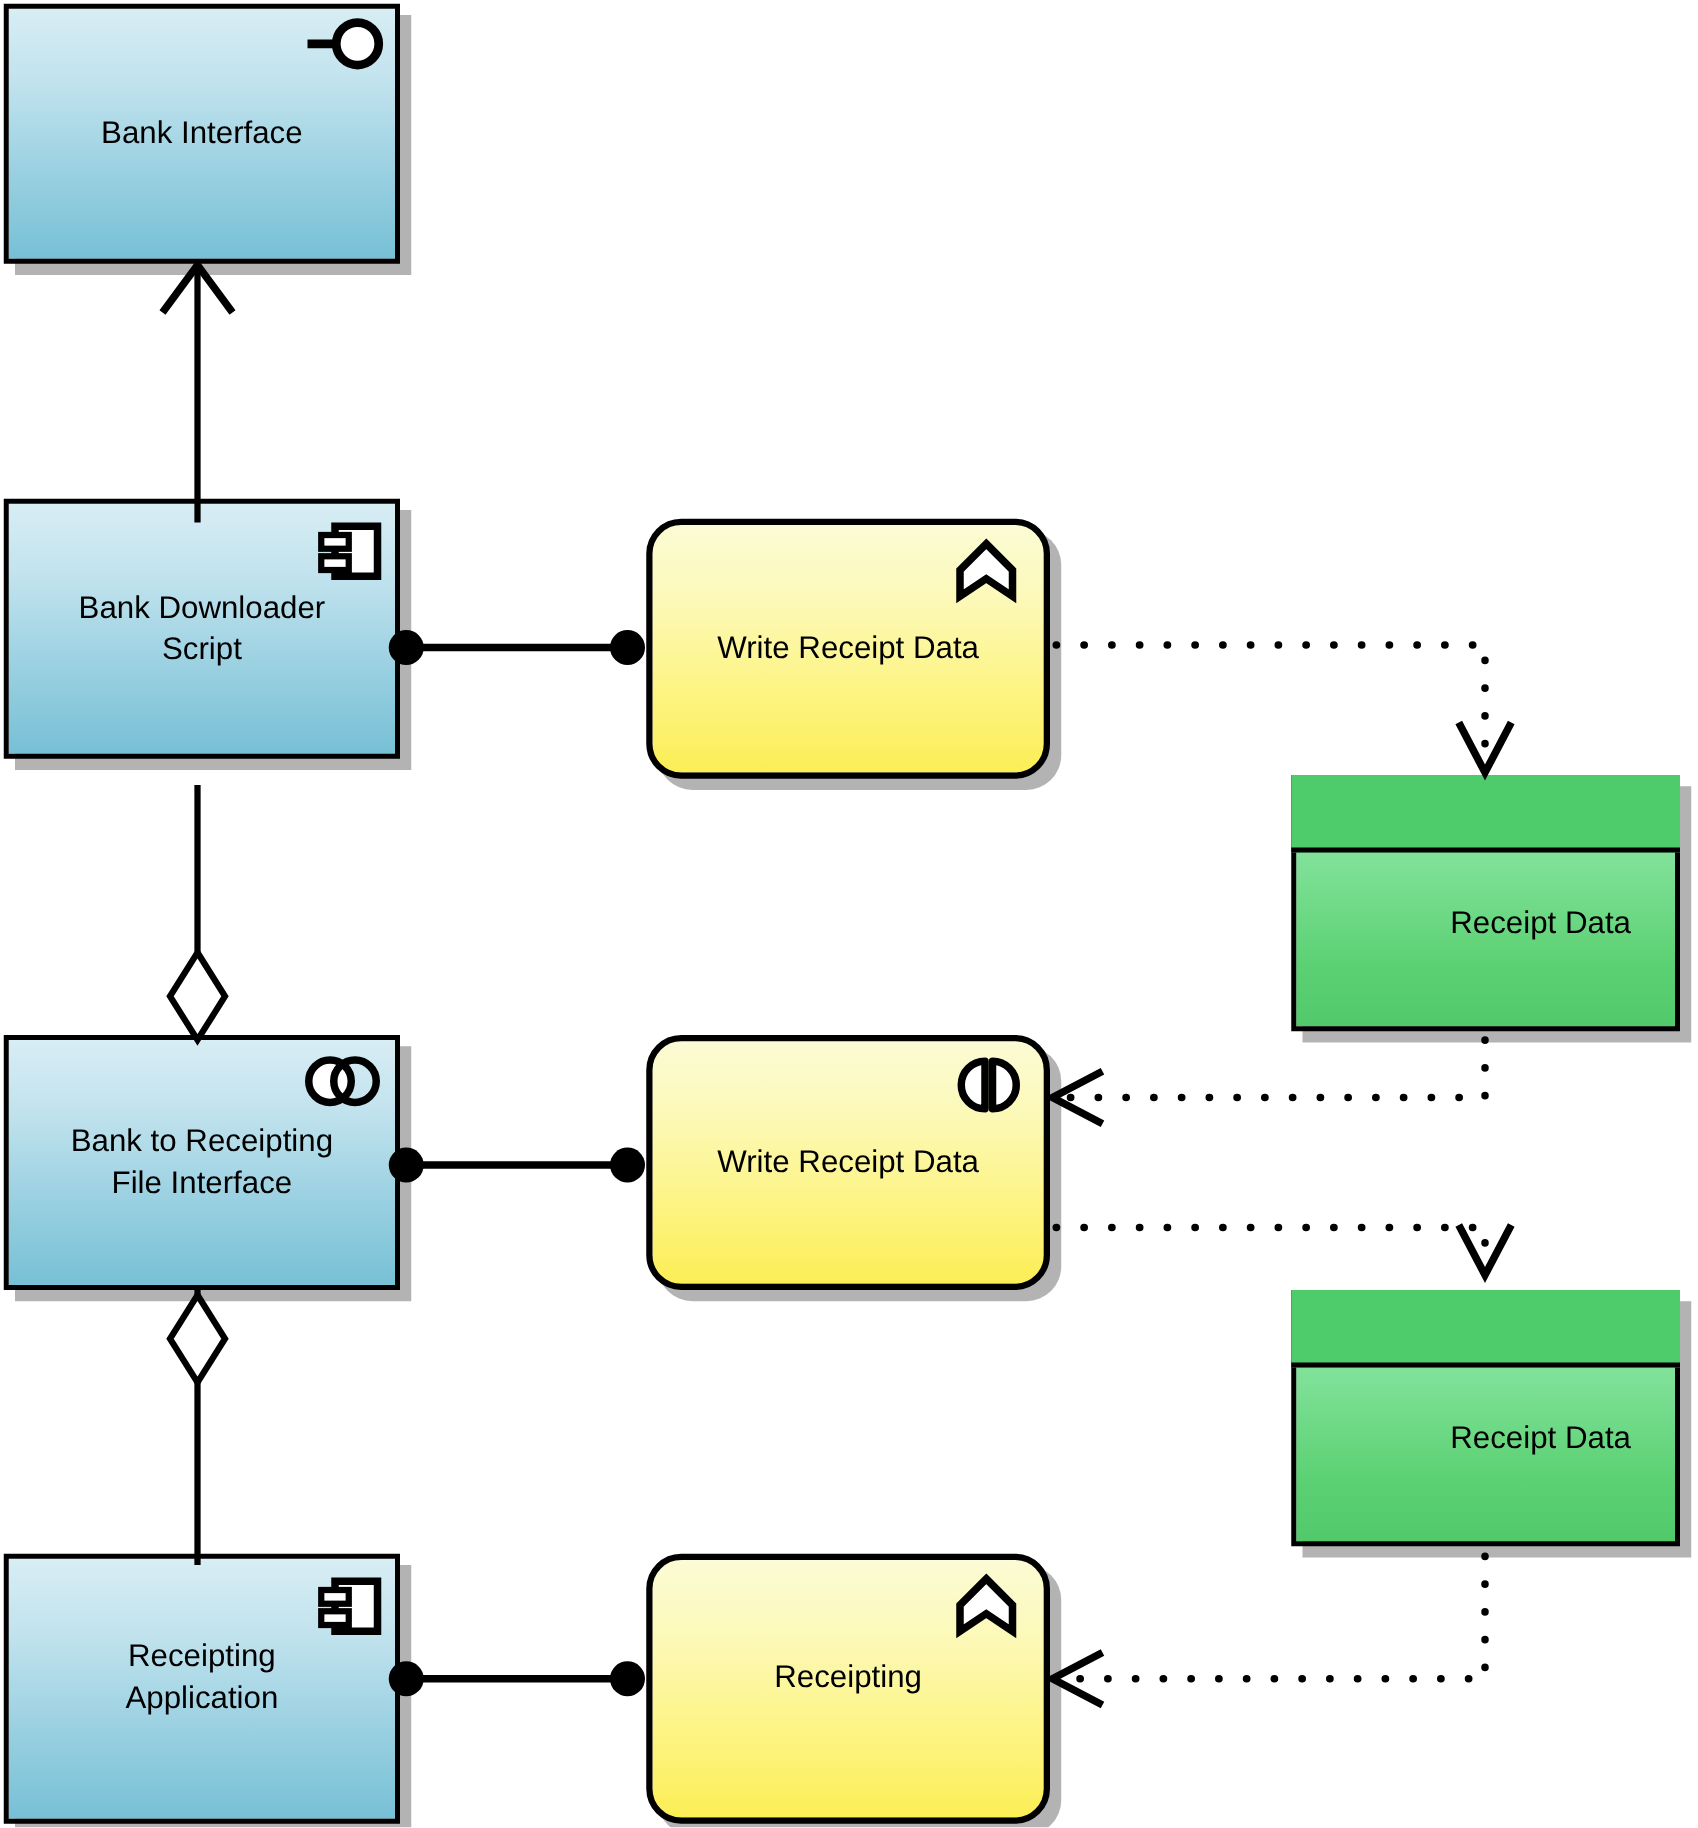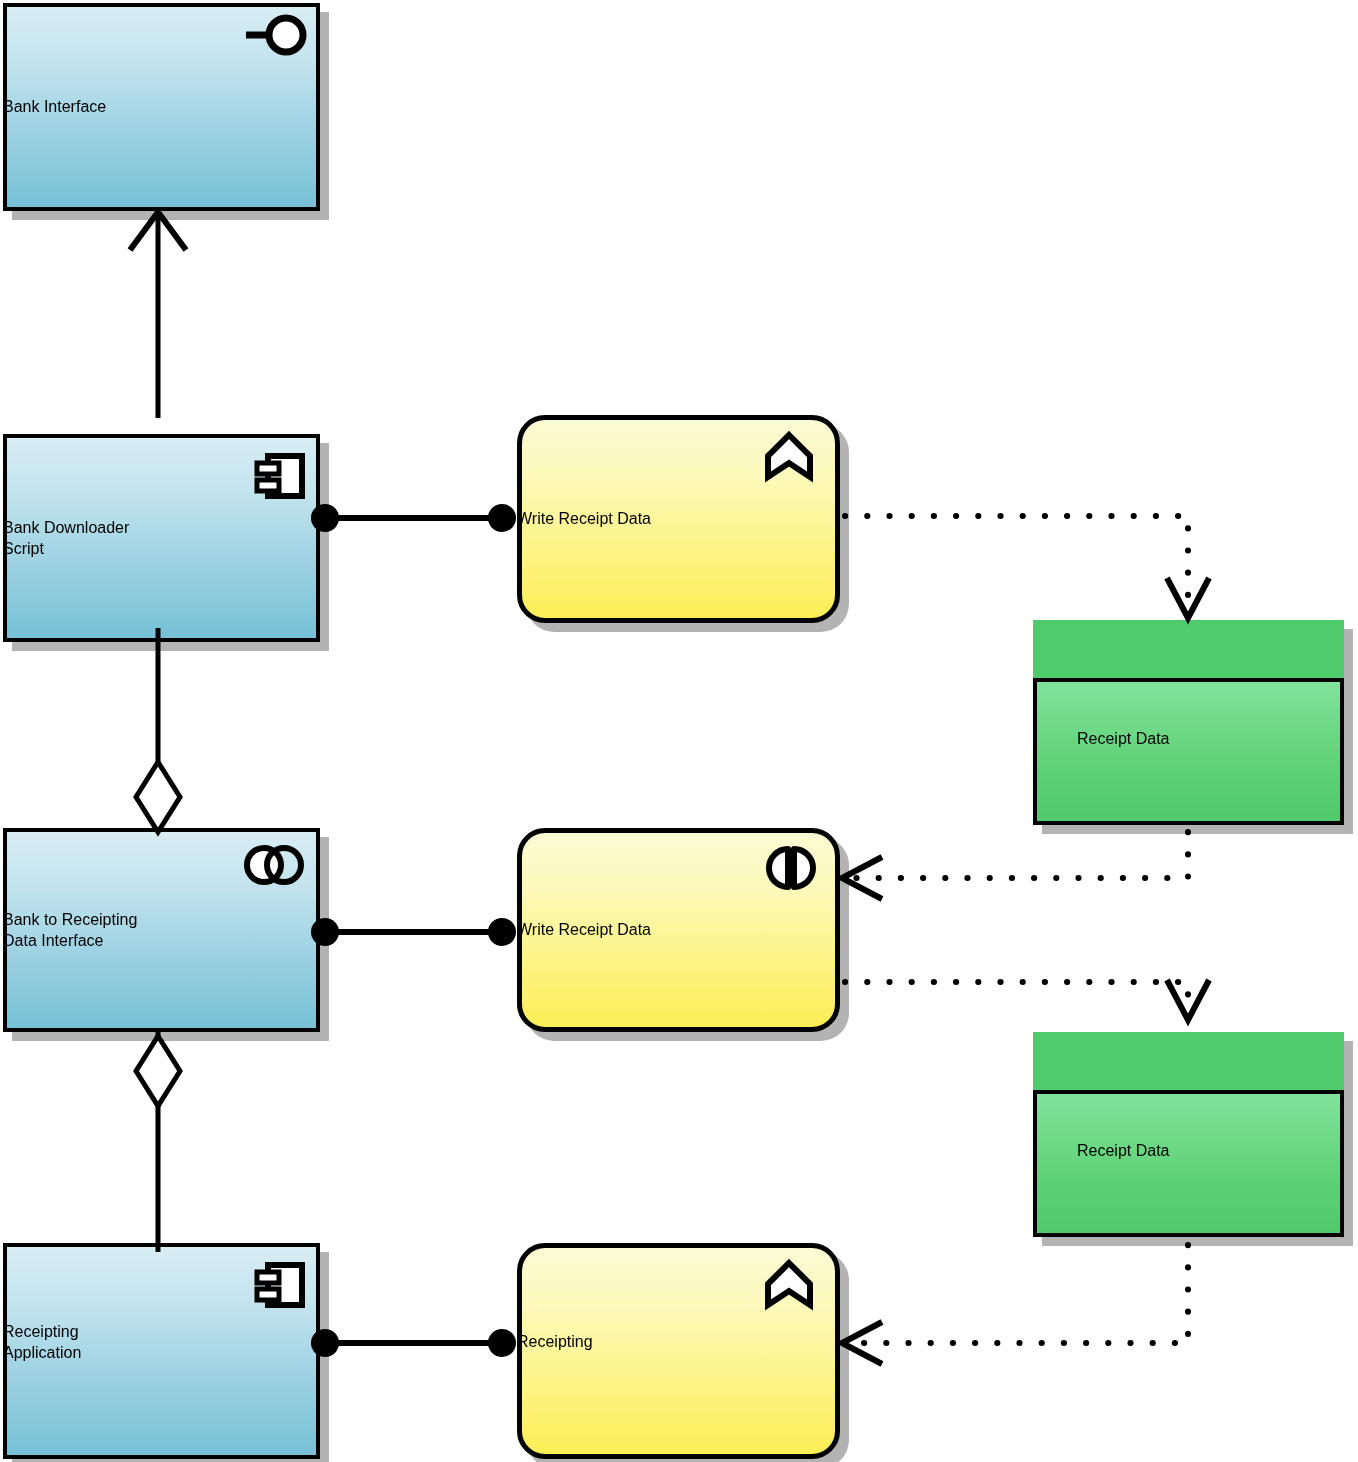--- a/index.html
+++ b/index.html
@@ -37,23 +37,23 @@
     top: 0;
     width: 100%;
     height: 100%;
     box-sizing: border-box;
     z-index: 1;
   }
   .node .label {
     position: absolute;
     left: 0;
     width: 100%;
-    text-align: left;
+    text-align: center;
     color: #000000;
-    font-size: 16px;
+    font-size: 25px;
     line-height: 1.32;
     z-index: 3;
     white-space: pre-line;
     pointer-events: none;
   }
 
   
   .comp .body {
     border: 4px solid #000000;
     background: linear-gradient(180deg, #d8edf4 0%, #c2e3ee 28%, #97cfe0 68%, #77c0d6 100%);
@@ -215,21 +215,21 @@
     <div class="body"></div>
     <span class="icon" style="right:12px; top:8px; width:64px; height:48px;">
       <svg width="64" height="48" viewBox="0 0 64 48">
         <line x1="2" y1="24" x2="28" y2="24" stroke="#000" stroke-width="7"></line>
         <circle cx="42" cy="24" r="17" fill="#ffffff" stroke="#000" stroke-width="7"></circle>
       </svg>
     </span>
     <div class="label">Bank Interface</div>
   </div>
 
-  <div class="node comp two-line" style="left:3px; top:434px; width:317px; height:208px;">
+  <div class="node comp two-line" style="left:3px; top:399px; width:317px; height:208px;">
     <div class="shadow"></div>
     <div class="body"></div>
     <span class="icon" style="right:14px; top:16px; width:52px; height:52px;">
       <svg width="52" height="52" viewBox="0 0 52 52">
         <rect x="14" y="6" width="34" height="40" fill="#ffffff" stroke="#000" stroke-width="6"></rect>
         <rect x="3" y="13" width="22" height="11" fill="#ffffff" stroke="#000" stroke-width="5"></rect>
         <rect x="3" y="30" width="22" height="11" fill="#ffffff" stroke="#000" stroke-width="5"></rect>
       </svg>
     </span>
     <div class="label">Bank Downloader
@@ -257,21 +257,21 @@
   <div class="node comp two-line" style="left:3px; top:828px; width:317px; height:204px;">
     <div class="shadow"></div>
     <div class="body"></div>
     <span class="icon" style="right:14px; top:14px; width:64px; height:46px;">
       <svg width="64" height="46" viewBox="0 0 64 46">
         <circle cx="22" cy="23" r="17" fill="#ffffff" stroke="#000" stroke-width="6"></circle>
         <circle cx="42" cy="23" r="17" fill="none" stroke="#000" stroke-width="6"></circle>
       </svg>
     </span>
     <div class="label">Bank to Receipting
-Data Interface</div>
+File Interface</div>
   </div>
 
   <div class="node func" style="left:517px; top:828px; width:323px; height:204px;">
     <div class="shadow"></div>
     <div class="body"></div>
     <span class="icon" style="right:22px; top:16px; width:54px; height:48px;">
       <svg width="54" height="48" viewBox="0 0 54 48">
         <path d="M24,5 A19,19 0 0 0 24,43 Z" fill="#ffffff" stroke="#000" stroke-width="6" stroke-linejoin="round"></path>
         <path d="M30,5 A19,19 0 0 1 30,43 Z" fill="#ffffff" stroke="#000" stroke-width="6" stroke-linejoin="round"></path>
       </svg>

